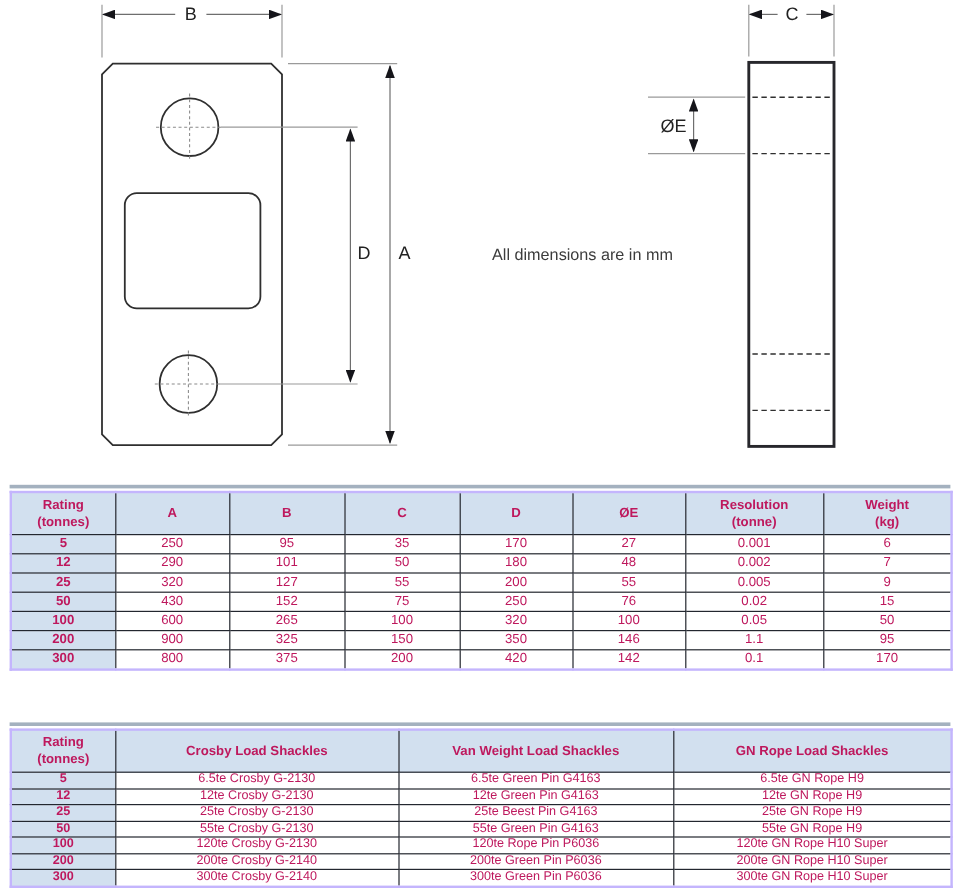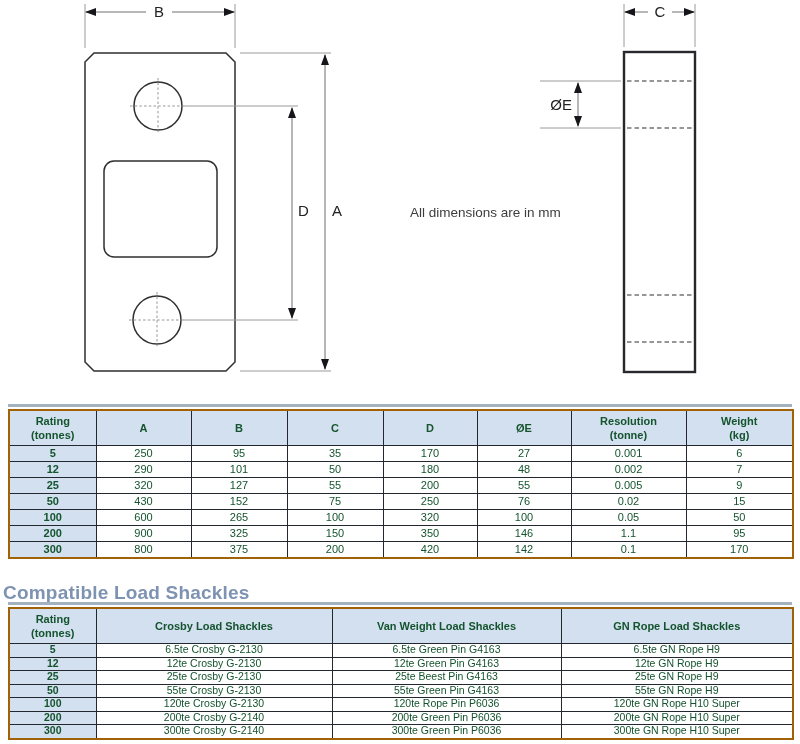--- a/index.html
+++ b/index.html
@@ -10,21 +10,21 @@
   .page svg{position:absolute;top:0;left:0;display:block;}
 
   
   .table-rule{position:absolute;left:8px;width:784px;height:3px;background:#a4b1bf;}
   #rule-dims{top:404px;}
   #rule-shackles{top:602px;}
 
   
   table{
     position:absolute;left:8px;width:784px;border-collapse:collapse;table-layout:fixed;
-    border:2px solid #a16207;color:#14532d;
+    border:2px solid #c4b5fd;color:#be185d;
   }
   #dims-table{top:409px;}
   #shackles-table{top:607px;}
   th{
     background:#d2e0ef;font-weight:bold;font-size:11px;line-height:1.3;
     white-space:pre-line;border:1.5px solid #23272f;padding:2px 2px;height:30px;
     text-align:center;vertical-align:middle;
   }
   td{
     font-size:11px;text-align:center;vertical-align:middle;
@@ -227,21 +227,20 @@
           <td>375</td>
           <td>200</td>
           <td>420</td>
           <td>142</td>
           <td>0.1</td>
           <td>170</td>
         </tr>
       </tbody>
   </table>
 
-  <div class="section-title">Compatible Load Shackles</div>
 
   <div class="table-rule" id="rule-shackles"></div>
   <table id="shackles-table">
     <colgroup>
       <col style="width:87px">
         <col style="width:236px">
         <col style="width:229px">
         <col style="width:232px">
     </colgroup>
     <thead>

